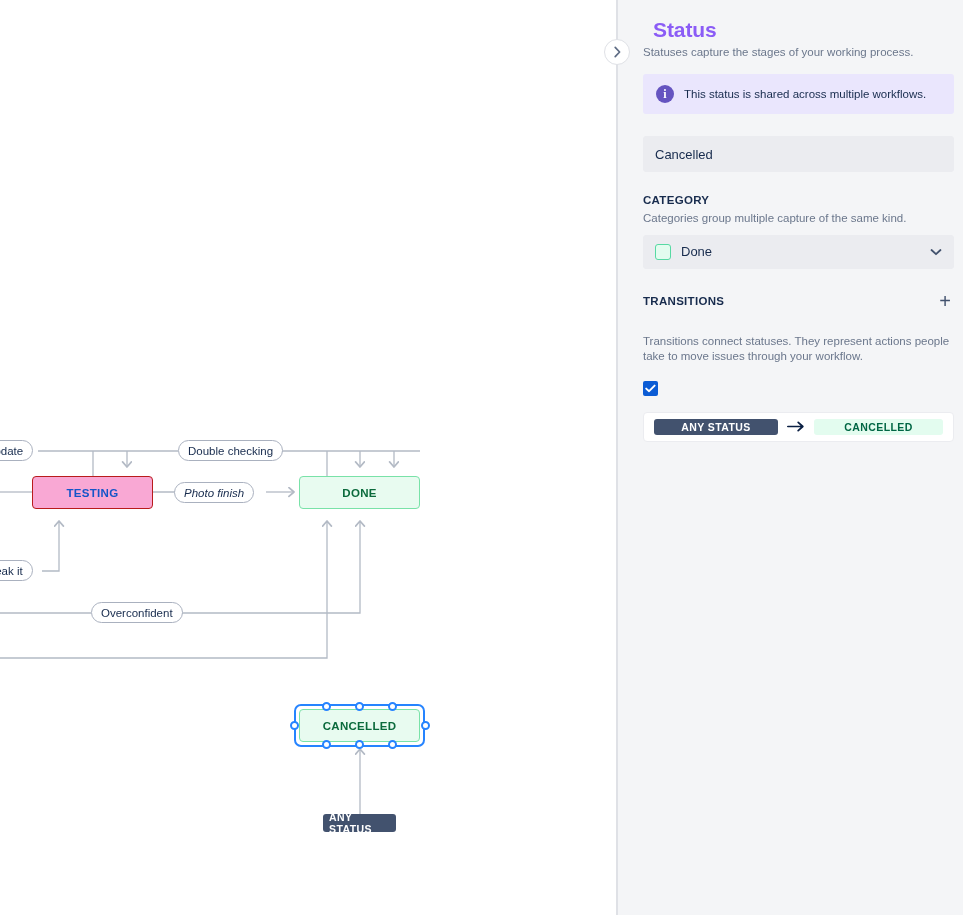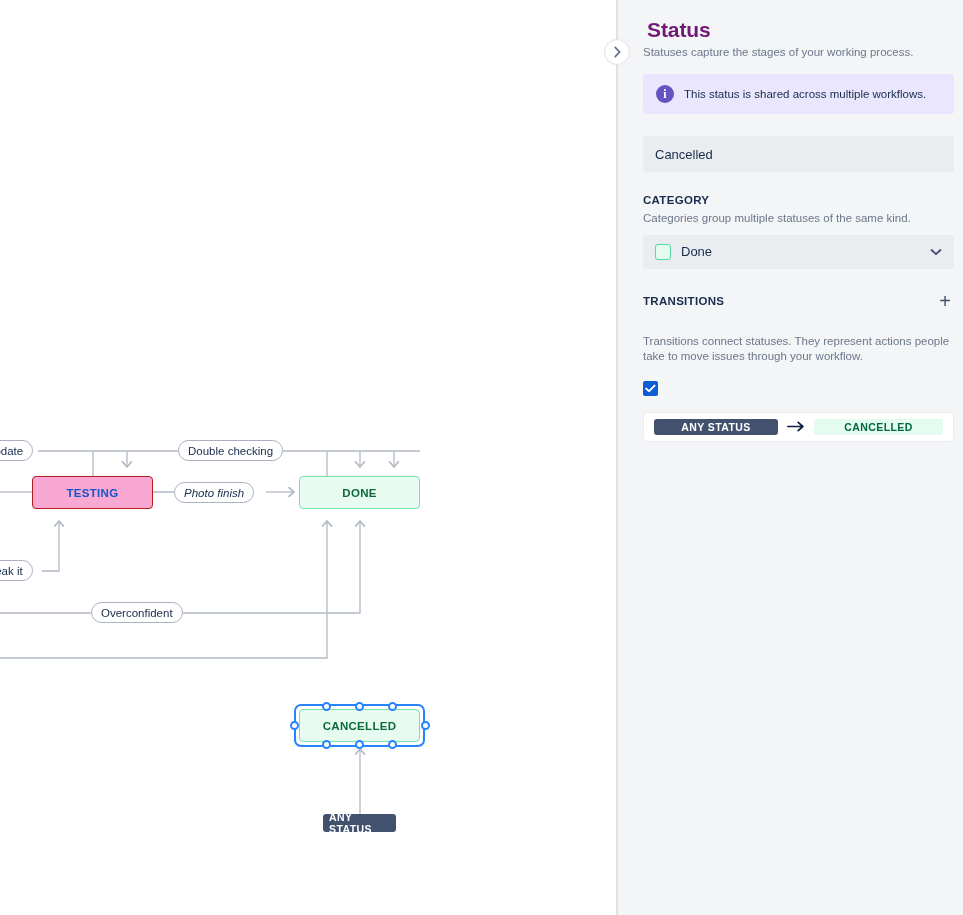--- a/index.html
+++ b/index.html
@@ -34,21 +34,21 @@
 
   
   .divider{position:absolute;left:616px;top:0;width:2px;height:915px;background:#DFE1E6;}
   .collapse-btn{position:absolute;left:604px;top:39px;width:24px;height:24px;border-radius:50%;
       background:#fff;border:1px solid #DFE1E6;display:flex;align-items:center;justify-content:center;
       color:#5E6C84;cursor:pointer;z-index:5;}
 
   
   .panel{position:absolute;left:618px;top:0;width:345px;height:915px;background:#F4F5F7;
          box-sizing:border-box;padding:18px 9px 0 25px;}
-  .panel-title{font-size:21px;font-weight:bold;color:#701a75;margin:0 0 4px 4px;letter-spacing:-.1px;}
+  .panel-title{font-size:21px;font-weight:bold;color:#8b5cf6;margin:0 0 4px 10px;letter-spacing:-.1px;}
   .panel-sub{font-size:11.5px;color:#6B778C;margin:0 0 16px 0;}
 
   .banner{display:flex;align-items:center;gap:10px;background:#EAE6FD;border-radius:3px;
           padding:11px 13px;margin-bottom:22px;}
   .banner-icon{flex:0 0 auto;width:18px;height:18px;border-radius:50%;background:#6554C0;color:#fff;
           display:flex;align-items:center;justify-content:center;font-size:12px;font-weight:bold;
           font-family:"Liberation Serif",serif;}
   .banner-text{font-size:11.5px;color:#172B4D;}
 
   .section-label{font-size:11.5px;font-weight:bold;color:#172B4D;letter-spacing:.3px;margin-bottom:8px;}
@@ -180,21 +180,21 @@
     <div class="banner">
       <span class="banner-icon">i</span>
       <span class="banner-text">This status is shared across multiple workflows.</span>
     </div>
 
     <div class="field">
       <span>Cancelled</span>
     </div>
 
     <div class="section-label">CATEGORY</div>
-    <div class="section-desc">Categories group multiple statuses of the same kind.</div>
+    <div class="section-desc">Categories group multiple capture of the same kind.</div>
     <div class="select">
       <span class="select-left">
         <span class="swatch"></span>
         <span>Done</span>
       </span>
       <span class="chev">
         <svg width="12" height="8" viewBox="0 0 12 8" aria-hidden="true">
           <path d="M1.5,2 L6,6.2 L10.5,2" fill="none" stroke="#42526E" stroke-width="1.8" stroke-linecap="round" stroke-linejoin="round"></path>
         </svg>
       </span>

